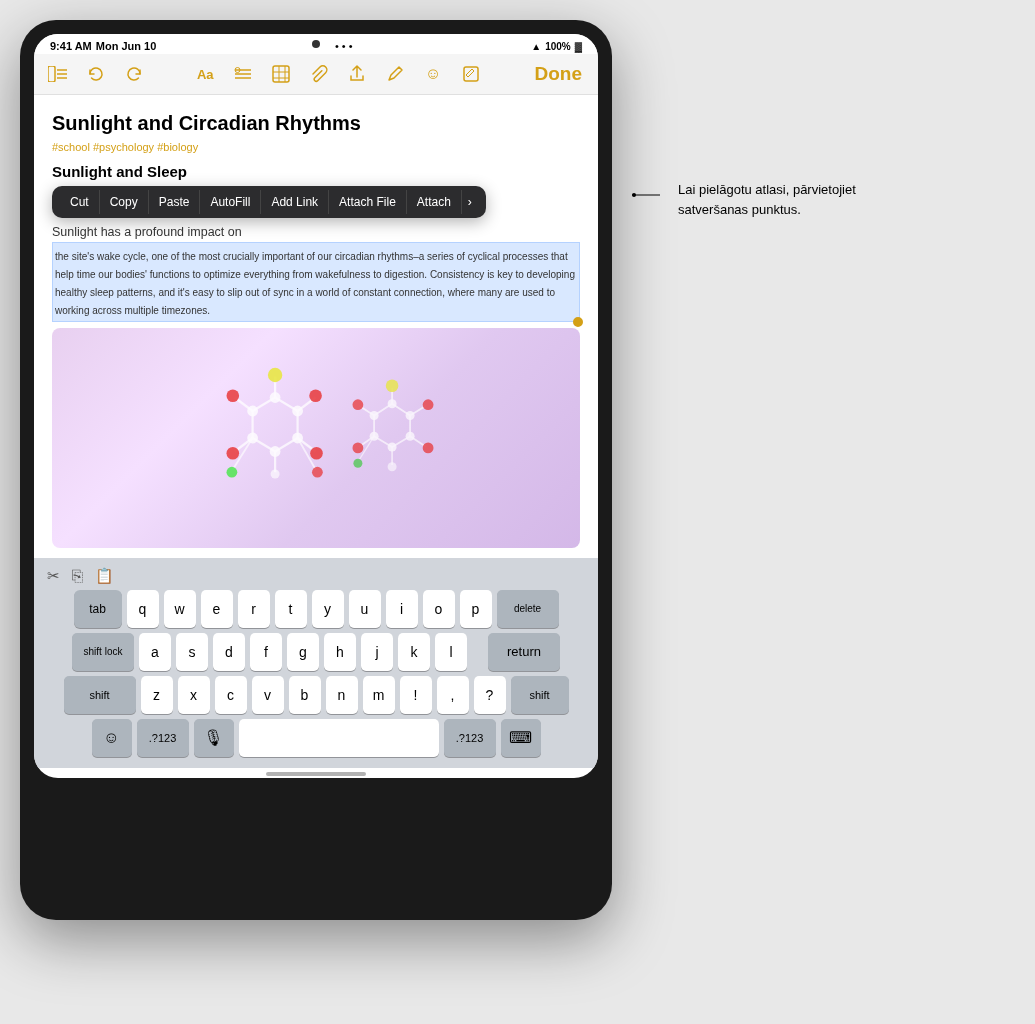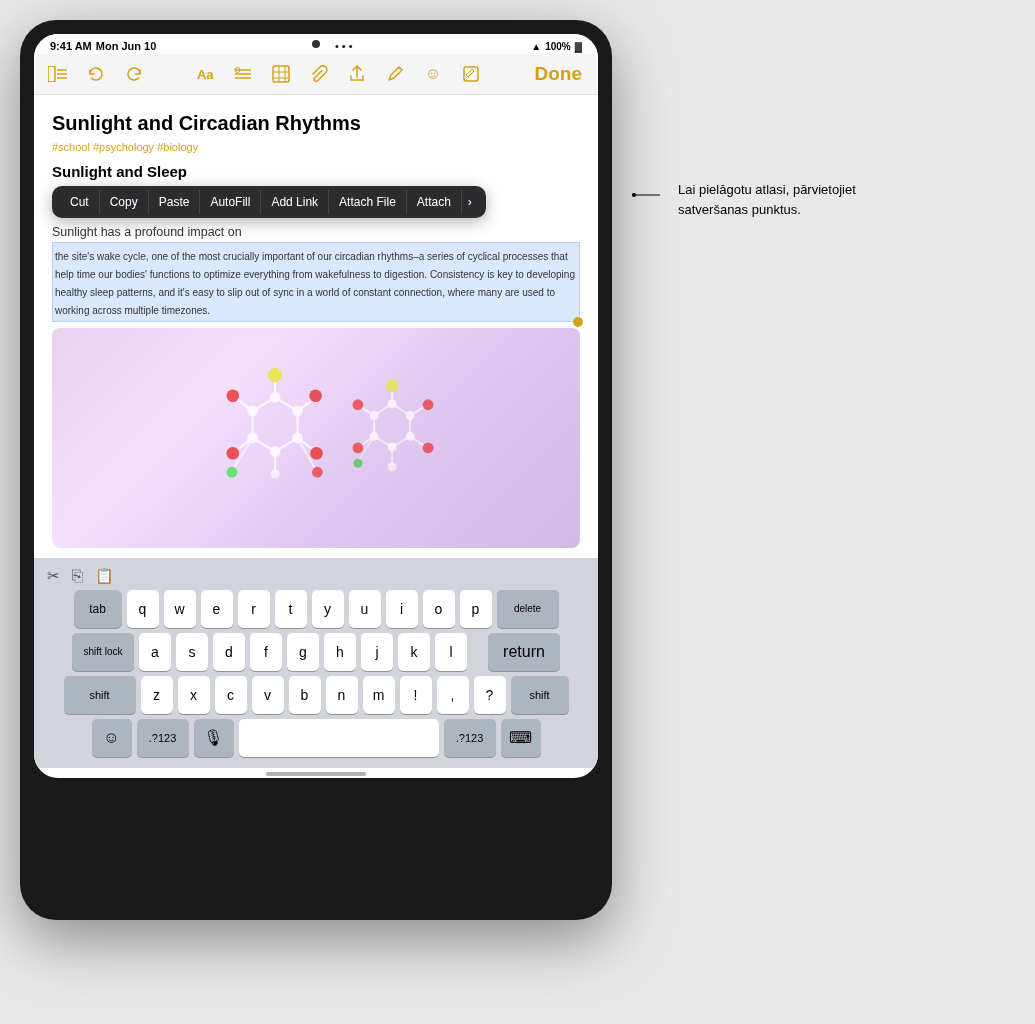--- a/index.html
+++ b/index.html
@@ -533,21 +533,21 @@
           <div class="key key-special" style="font-size:10px;min-width:62px;">shift lock</div>
           <div class="key">a</div>
           <div class="key">s</div>
           <div class="key">d</div>
           <div class="key">f</div>
           <div class="key">g</div>
           <div class="key">h</div>
           <div class="key">j</div>
           <div class="key">k</div>
           <div class="key">l</div>
-          <div class="key key-special" style="min-width:72px;font-size:16px;margin-left:16px;">return</div>
+          <div class="key key-special" style="min-width:72px;font-size:13px;margin-left:16px;">return</div>
         </div>
 
         <div class="key-row">
           <div class="key key-special" style="font-size:11px;min-width:72px;">shift</div>
           <div class="key">z</div>
           <div class="key">x</div>
           <div class="key">c</div>
           <div class="key">v</div>
           <div class="key">b</div>
           <div class="key">n</div>

